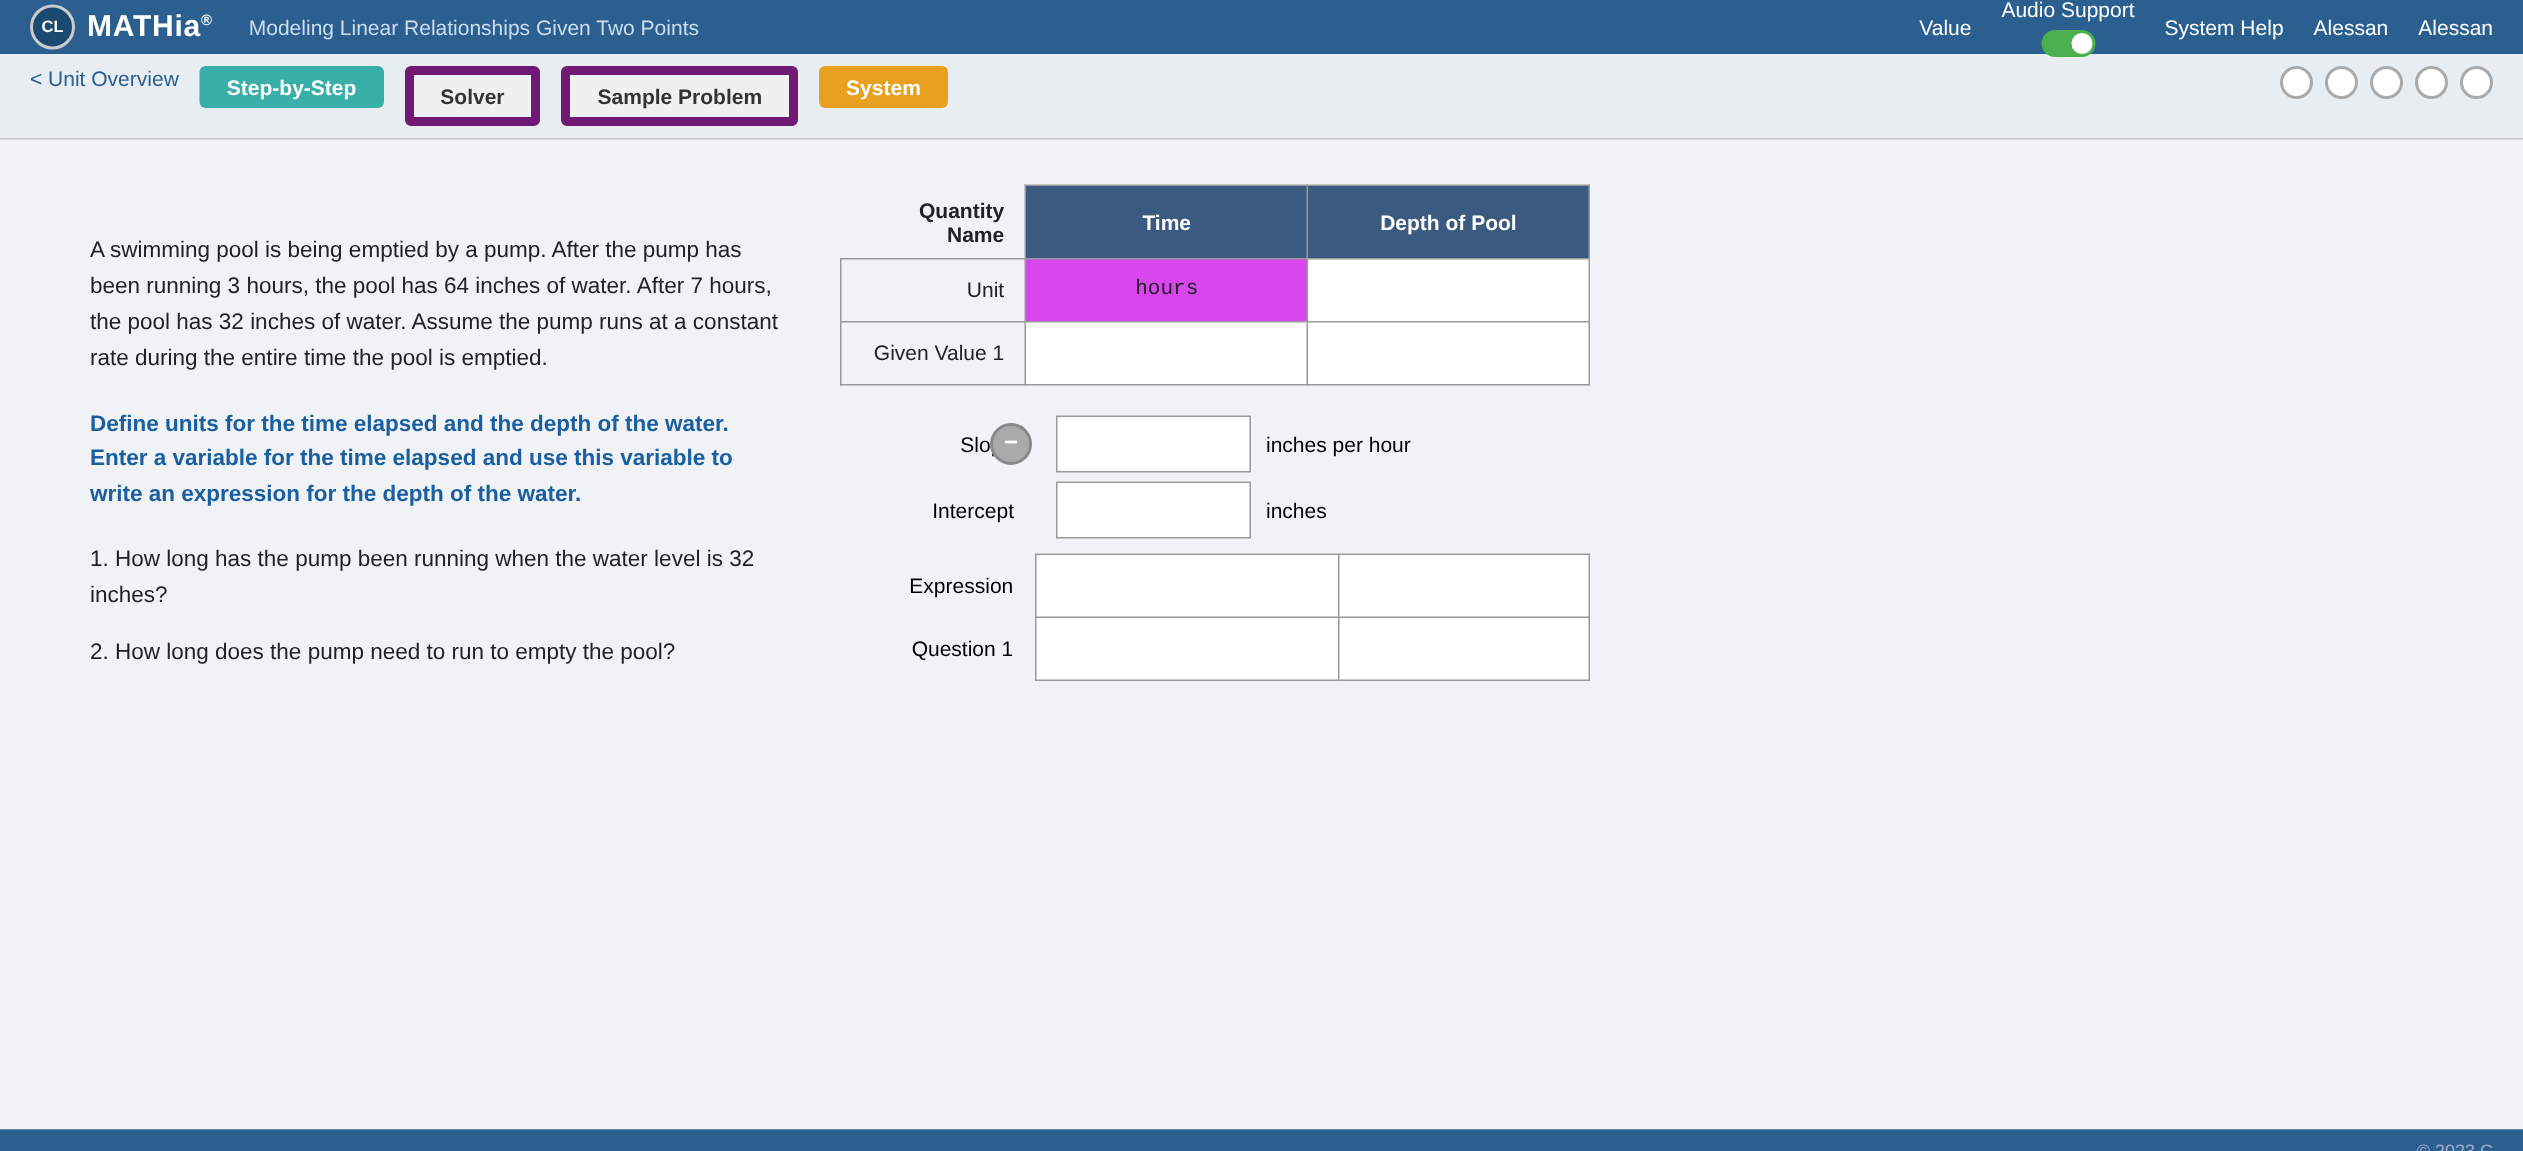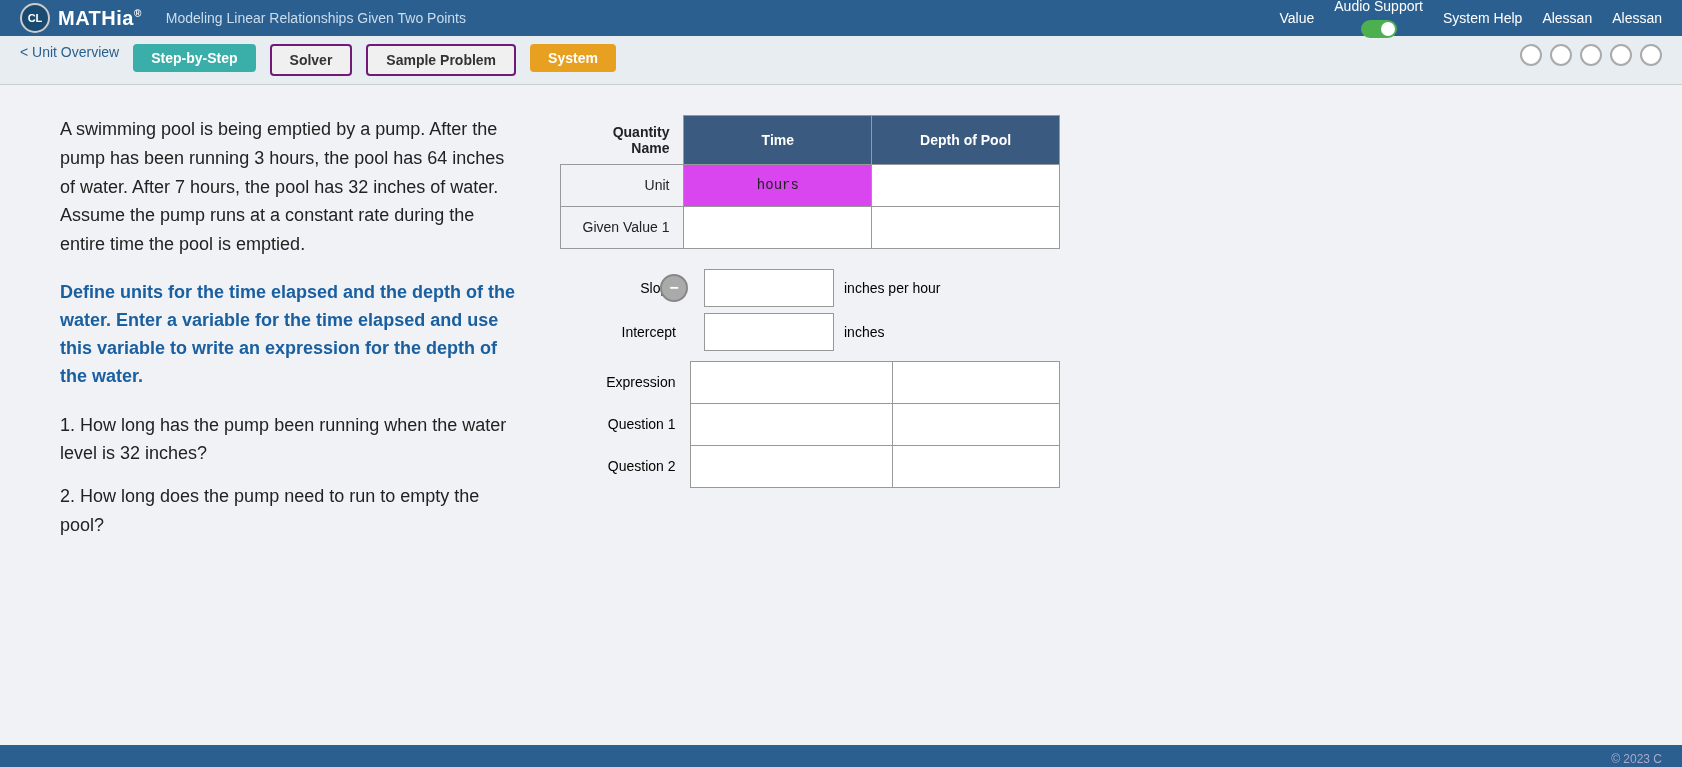--- a/index.html
+++ b/index.html
@@ -110,21 +110,21 @@
       cursor: pointer;
       font-weight: bold;
     }
     .btn-teal {
       background: #3aafaa;
       color: white;
     }
     .btn-outline {
       background: #f0f0f0;
       color: #333;
-      border: 2px solid #701a75;
+      border: 6px solid #701a75;
     }
     .btn-yellow {
       background: #e8a020;
       color: white;
     }
     .progress-dots {
       margin-left: auto;
       display: flex;
       gap: 8px;
     }
@@ -141,23 +141,24 @@
       display: flex;
       padding: 30px 60px;
       gap: 40px;
       background: #f0f2f5;
       min-height: 660px;
     }
 
     
     .left-panel {
       flex: 0 0 460px;
-      font-size: 18px;
+      font-size: 15px;
       line-height: 1.6;
       color: #222;
+      margin-top: 32px;
     }
     .problem-text {
       margin-bottom: 20px;
     }
     .instruction-text {
       color: #1a5fa0;
       font-weight: bold;
       margin-bottom: 20px;
       line-height: 1.55;
     }
@@ -372,25 +373,20 @@
           <tr>
             <td class="expr-label" style="background:#f0f2f5; border:none; text-align:right; min-width:130px; padding-right:14px;">Expression</td>
             <td class="expr-input" style="background:white; min-width:150px;"><input type="text" style="width: 100%; border: none; outline: none; font-size: 14px; height: 28px;"></td>
             <td class="expr-input2" style="background:white; min-width:150px;"><input type="text" style="width: 100%; border: none; outline: none; font-size: 14px; height: 28px;"></td>
           </tr>
           <tr>
             <td class="expr-label" style="background:#f0f2f5; border:none; text-align:right; min-width:130px; padding-right:14px;">Question 1</td>
             <td class="expr-input" style="background:white;"><input type="text" style="width: 100%; border: none; outline: none; font-size: 14px; height: 28px;"></td>
             <td class="expr-input2" style="background:white;"><input type="text" style="width: 100%; border: none; outline: none; font-size: 14px; height: 28px;"></td>
           </tr>
-          <tr>
-            <td class="expr-label" style="background:#f0f2f5; border:none; text-align:right; min-width:130px; padding-right:14px;">Question 2</td>
-            <td class="expr-input" style="background:white;"><input type="text" style="width: 100%; border: none; outline: none; font-size: 14px; height: 28px;"></td>
-            <td class="expr-input2" style="background:white;"><input type="text" style="width: 100%; border: none; outline: none; font-size: 14px; height: 28px;"></td>
-          </tr>
         </tbody>
       </table>
 
     </div>
   </div>
 </div>
 
 <div class="footer">
   <span>© 2023 C</span>
 </div>

